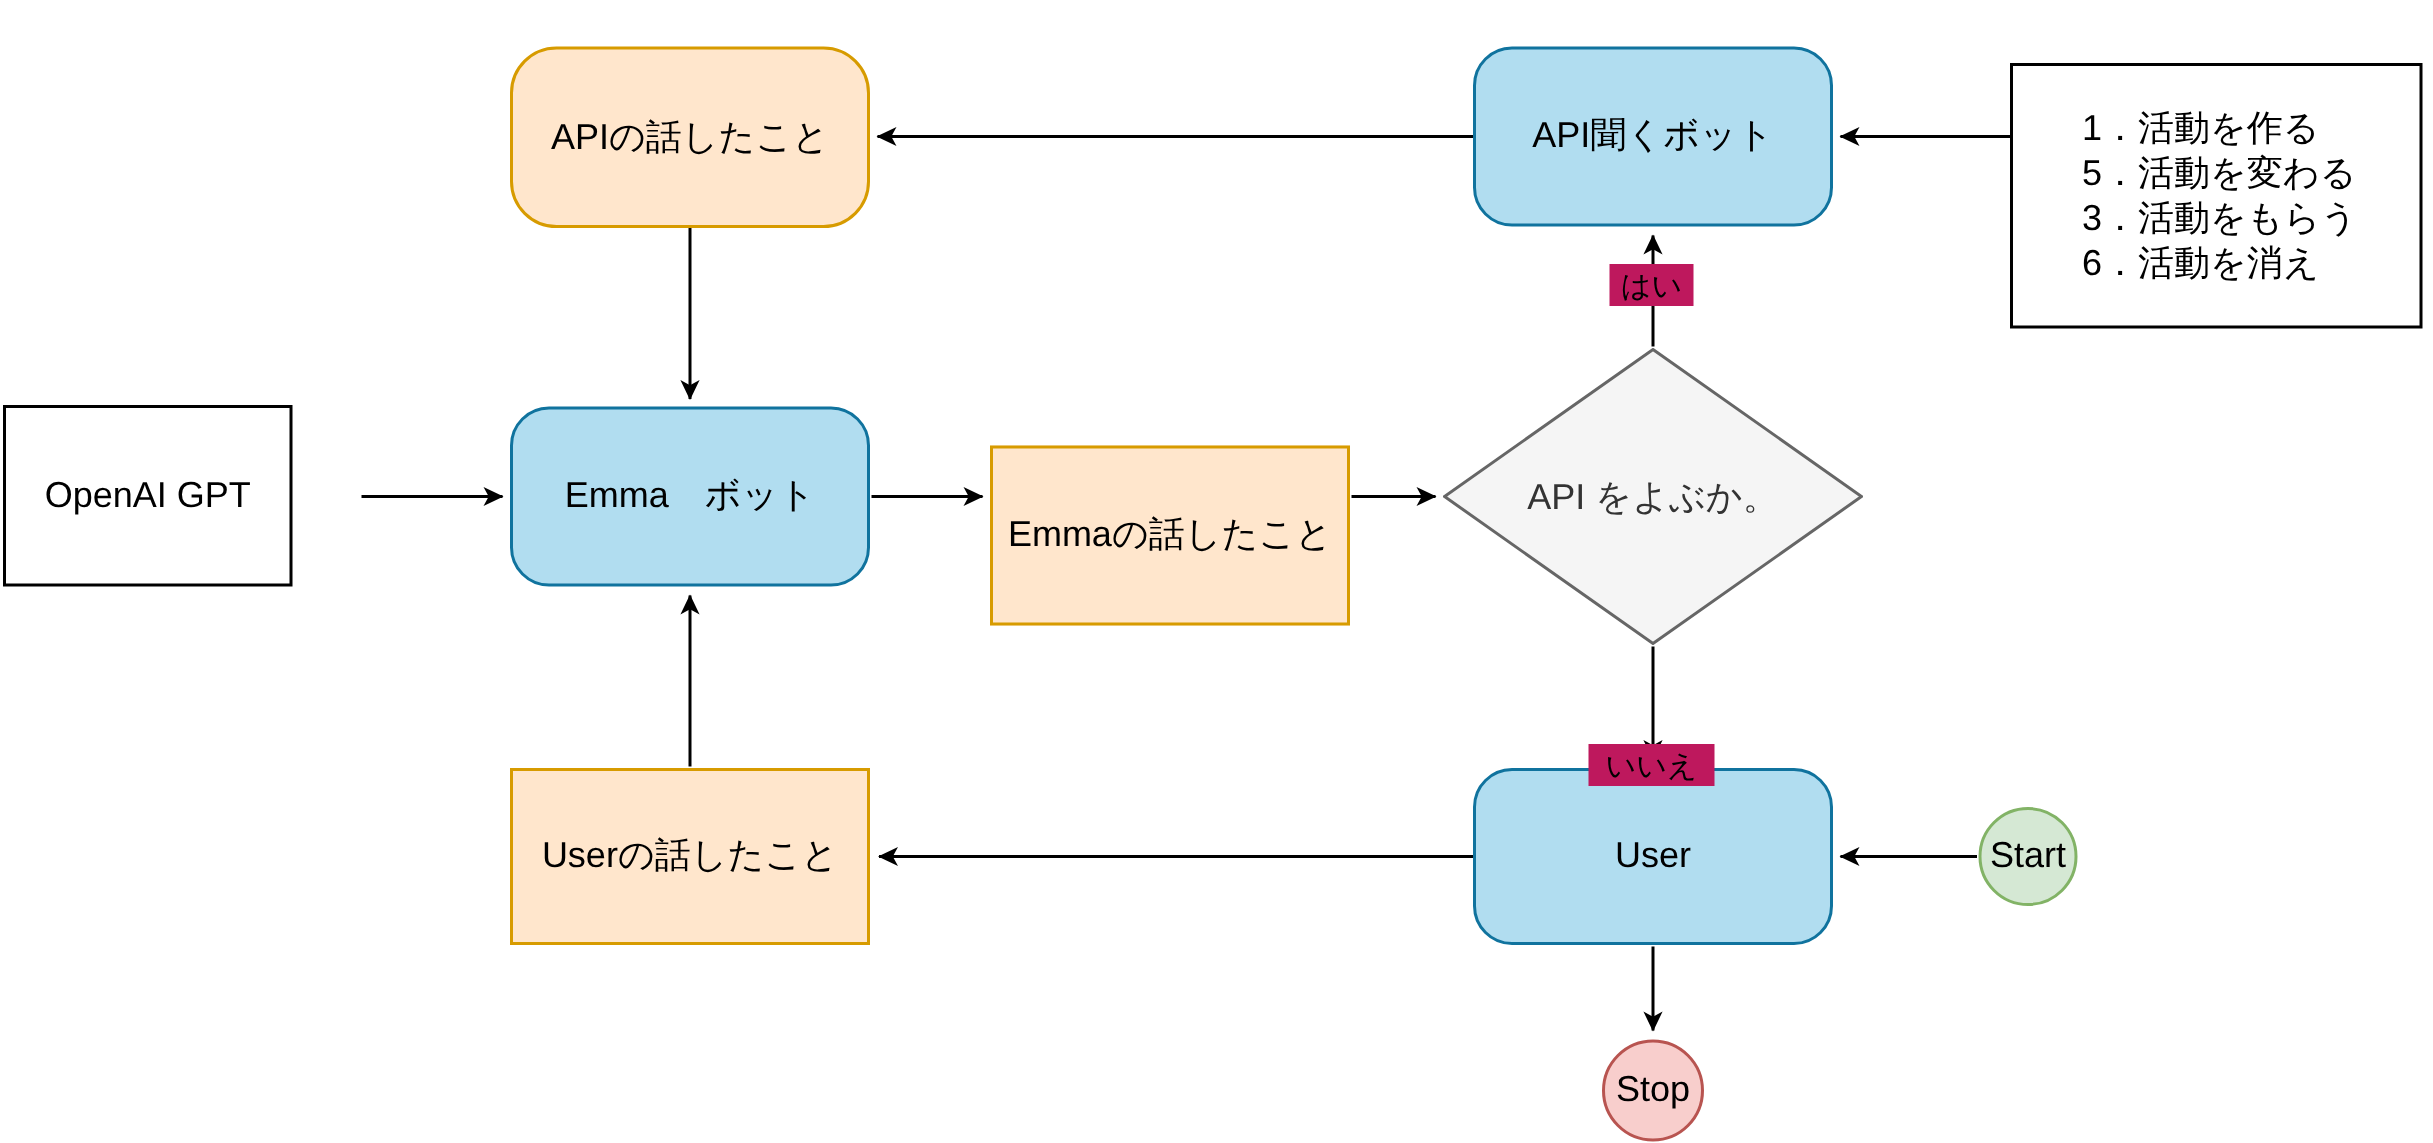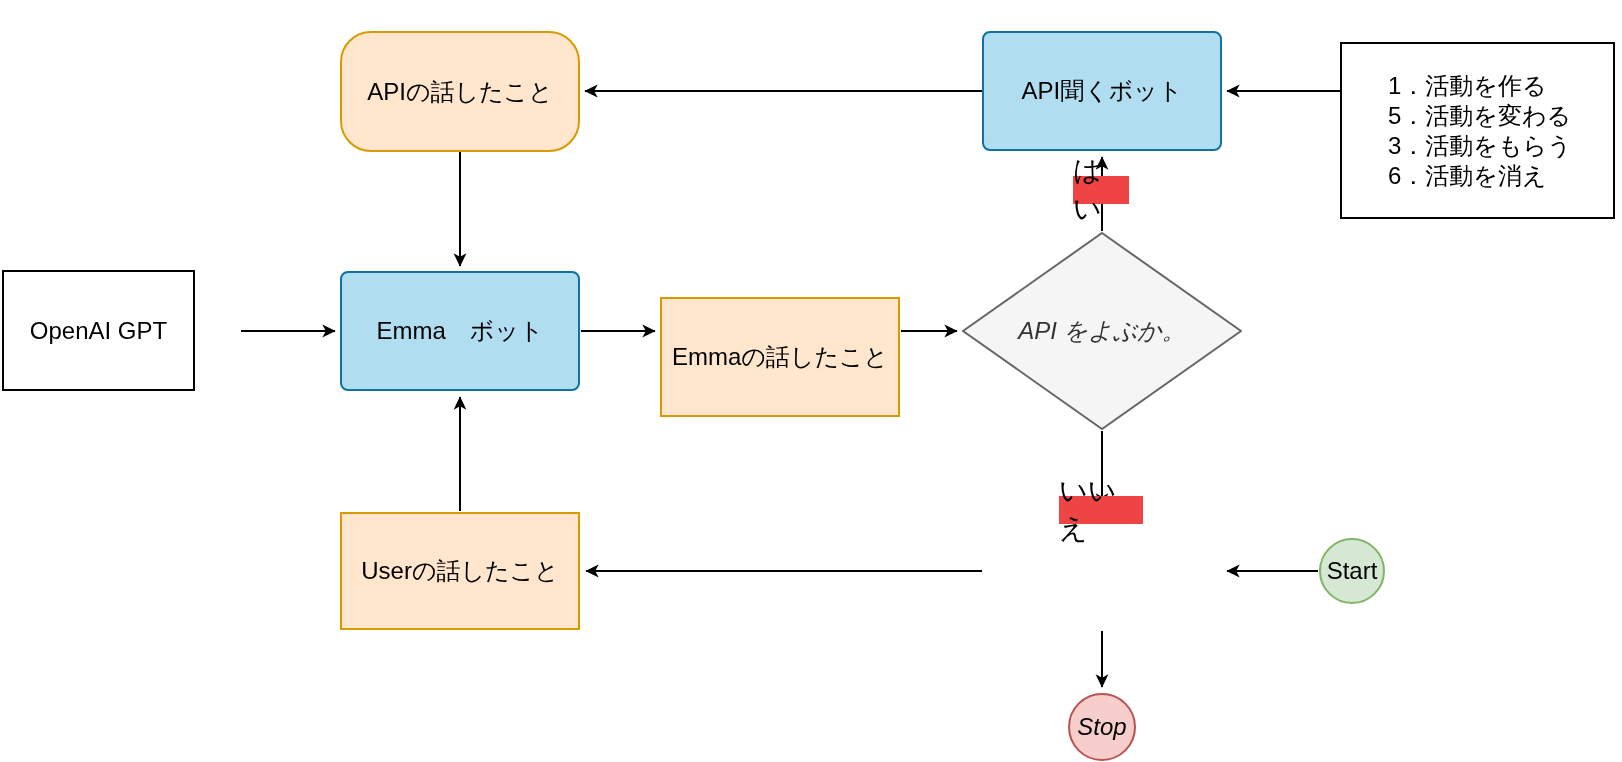--- a/index.html
+++ b/index.html
@@ -9,32 +9,32 @@
   }
   #edges{position:absolute;left:0;top:0;width:1622px;height:762px;}
   .edge{stroke:var(--line,#000);stroke-width:2;fill:none;}
   .arrowhead-fill{fill:var(--line,#000);}
   .node{
     position:absolute;display:flex;align-items:center;justify-content:center;
     font-size:24px;color:#000;box-sizing:border-box;text-align:center;line-height:1.25;
   }
   .rect{background:#fff;border:2px solid #000;}
   .orange{background:var(--orange-fill,#FFE6CC);border:2px solid var(--orange-stroke,#D79B00);}
-  .blue{background:var(--blue-fill,#B1DDF0);border:2px solid var(--blue-stroke,#10739E);border-radius:8px;}
+  .blue{background:var(--blue-fill,#B1DDF0);border:2px solid var(--blue-stroke,#10739E);border-radius:26px;}
   .circle{border-radius:50%;}
   .green{background:var(--green-fill,#D5E8D4);border:2px solid var(--green-stroke,#82B366);}
-  .red{background:var(--red-fill,#F8CECC);border:2px solid var(--red-stroke,#B85450);font-style:italic;}
+  .red{background:var(--red-fill,#F8CECC);border:2px solid var(--red-stroke,#B85450);}
   .list-node{flex-direction:column;align-items:flex-start;justify-content:center;
     padding-left:46px;text-align:left;line-height:30px;margin-top:39px;}
   .diamond{position:absolute;}
   .diamond svg{display:block;}
   .diamond-shape{fill:var(--gray-fill,#F5F5F5);stroke:var(--gray-stroke,#666666);stroke-width:2;}
   .diamond-label{position:absolute;left:0;top:0;right:0;bottom:0;display:flex;
-    align-items:center;justify-content:center;font-size:24px;color:#333333;font-style:italic;}
-  .edge-label{position:absolute;background:#ef4444;font-size:28px;color:#000;
+    align-items:center;justify-content:center;font-size:24px;color:#333333;}
+  .edge-label{position:absolute;background:#be185d;font-size:20px;color:#000;
     display:flex;align-items:center;justify-content:center;}
 </style>
 </head>
 <body>
 
 <div id="canvas">
 
   <svg id="edges" viewBox="0 0 1622 762" xmlns="http://www.w3.org/2000/svg">
     <defs>
       <marker id="arrowhead" viewBox="0 0 12 12" refX="10.5" refY="6" markerWidth="8" markerHeight="8" orient="auto">
@@ -86,20 +86,23 @@
     <svg width="280" height="198" viewBox="0 0 280 198" xmlns="http://www.w3.org/2000/svg">
       <polygon class="diamond-shape" points="140,1 279,99 140,197 1,99"></polygon>
     </svg>
     <div class="diamond-label">API をよぶか。</div>
   </div>
 
   <div class="node rect orange" style="left:340px;top:512px;width:240px;height:118px;">
     <span>Userの話したこと</span>
   </div>
 
+  <div class="node blue" style="left:982px;top:512px;width:240px;height:118px;">
+    <span>User</span>
+  </div>
 
   <div class="node circle green" style="left:1319px;top:538px;width:66px;height:66px;">
     <span>Start</span>
   </div>
 
   <div class="node circle red" style="left:1068px;top:693px;width:68px;height:68px;">
     <span>Stop</span>
   </div>
 
   <div class="edge-label" style="left:1073px;top:176px;width:56px;height:28px;">はい</div>

